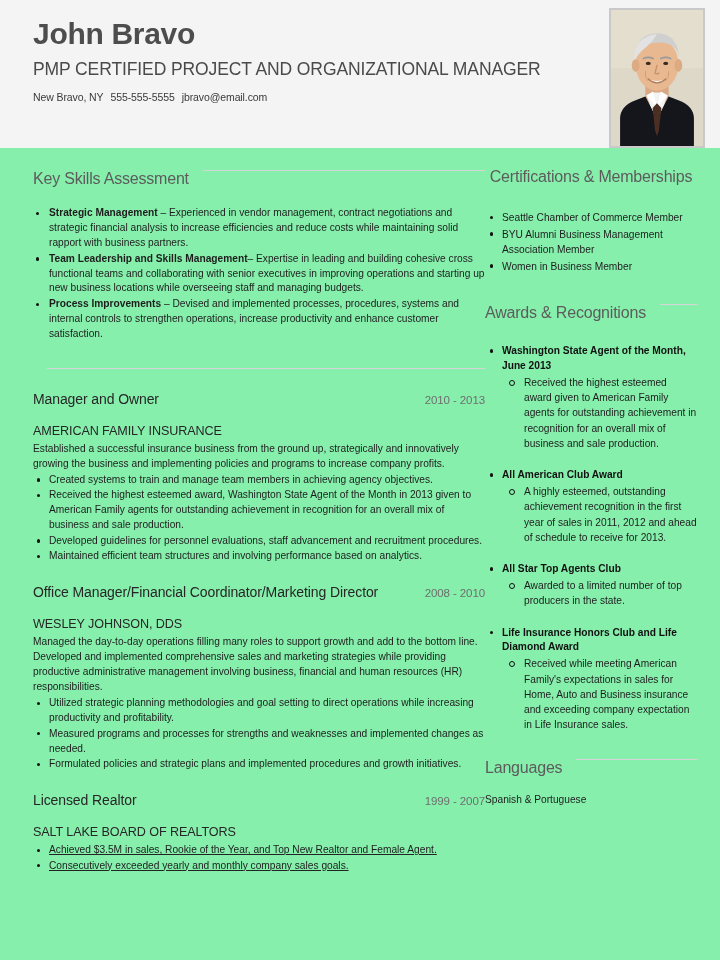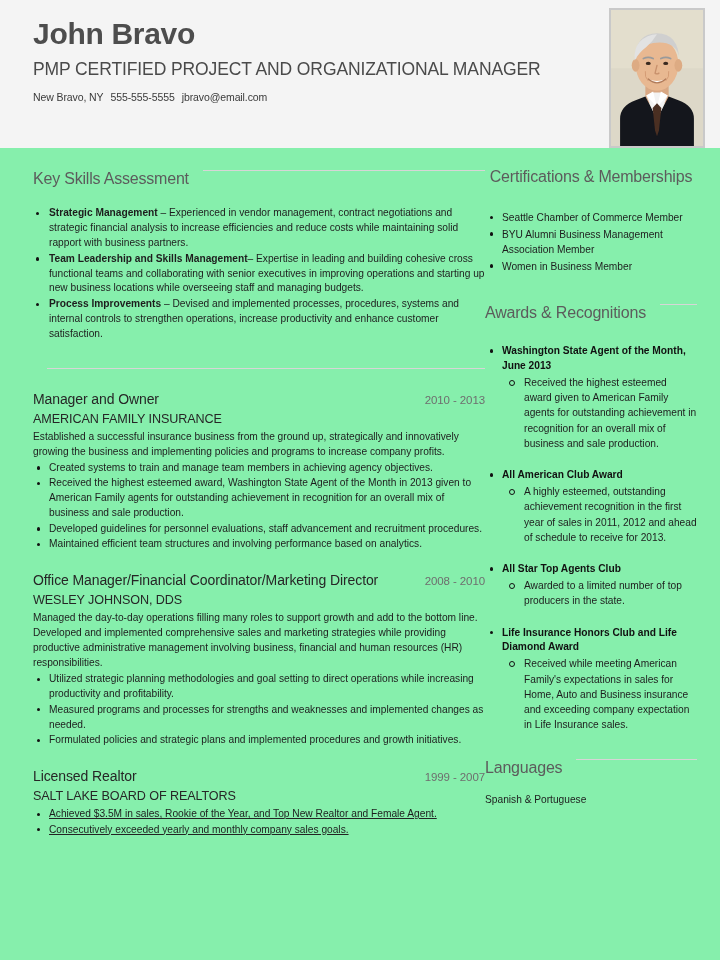--- a/index.html
+++ b/index.html
@@ -114,21 +114,21 @@
   .exp-row {
     display: flex;
     justify-content: space-between;
     align-items: baseline;
   }
   .exp-title { font-size: 14px; color: #262626; letter-spacing: -0.1px; }
   .exp-dates { font-size: 11.5px; color: #6e6e6e; letter-spacing: -0.1px; }
   .exp-company {
     font-size: 12.6px;
     color: #262626;
-    margin-top: 5px;
+    margin-top: 17px;
     letter-spacing: -0.1px;
   }
   .exp-summary {
     font-size: 10.2px;
     line-height: 1.47;
     color: #1d1d1d;
     margin-top: 4px;
   }
   ul.exp-bul { list-style: none; margin-top: 1px; }
   ul.exp-bul > li {

